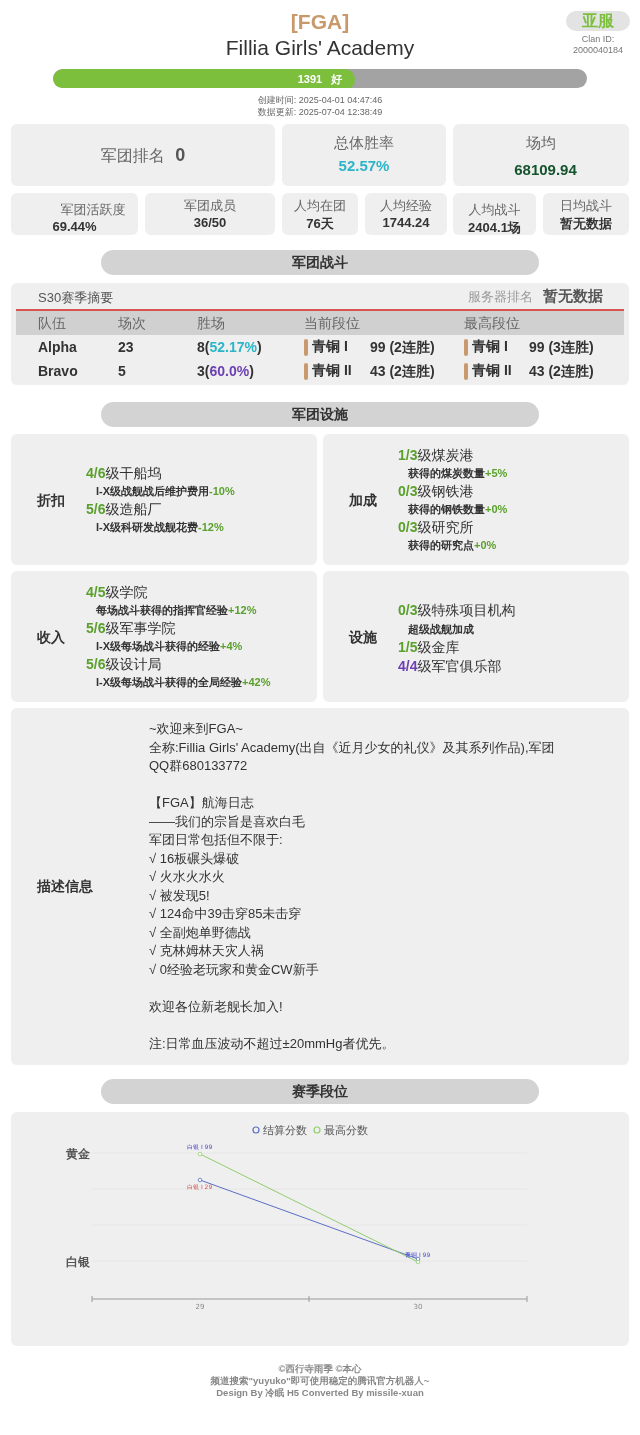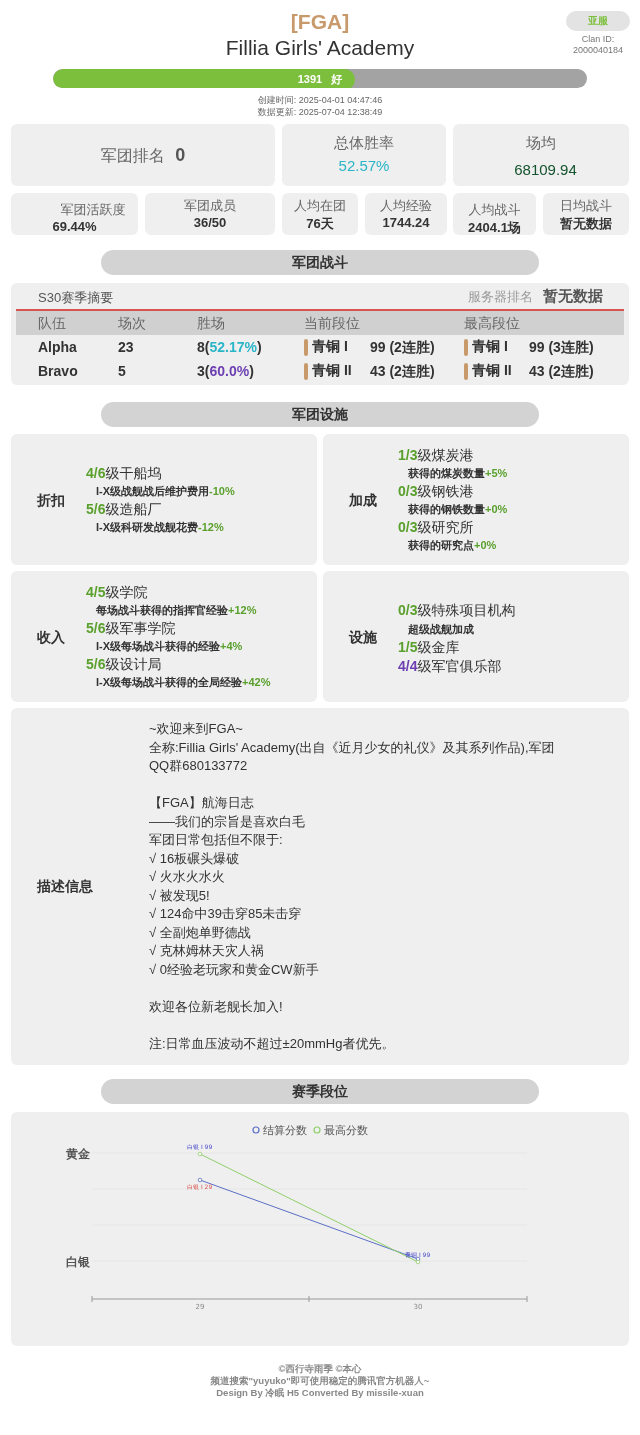--- a/index.html
+++ b/index.html
@@ -1,28 +1,28 @@
 <!DOCTYPE html>
 <html><head>
 <meta charset="utf-8">
 <style>
   * { box-sizing: border-box; margin: 0; padding: 0; }
   body { width: 640px; height: 1435px; background: #fff; font-family: "Liberation Sans", "DejaVu Sans", sans-serif; color: #333; position: relative; overflow: hidden; }
   .abs { position: absolute; }
   .header-tag { left: 0; width: 640px; top: 10px; text-align: center; font-size: 21px; font-weight: bold; color: #c8996b; }
   .header-name { left: 0; width: 640px; top: 36px; text-align: center; font-size: 21px; color: #333; }
-  .server-pill { left: 566px; top: 11px; width: 64px; height: 20px; border-radius: 10px; background: #e3e3e3; color: #7cbf3c; font-weight: bold; font-size: 10px; text-align: center; line-height: 20px; }
+  .server-pill { left: 566px; top: 11px; width: 64px; height: 20px; border-radius: 10px; background: #e3e3e3; color: #7cbf3c; font-weight: bold; font-size: 16px; text-align: center; line-height: 20px; }
   .clan-id { left: 560px; top: 34px; width: 76px; text-align: center; font-size: 9px; color: #777; line-height: 11px; }
   .bar { left: 53px; top: 69px; width: 534px; height: 19px; border-radius: 11px; background: #a3a3a3; overflow: hidden; }
   .bar-fill { position: absolute; left: 0; top: 0; height: 21px; width: 56.5%; background: #7cbf3c; border-radius: 11px; }
   .bar-text { position: absolute; left: 0; width: 100%; top: 0; line-height: 21px; text-align: center; color: #fff; font-weight: bold; font-size: 11px; }
   .times { left: 0; width: 640px; top: 94px; text-align: center; font-size: 9px; color: #666; line-height: 12px; }
   .card { position: absolute; background: #efefef; border-radius: 6px; }
   .stat-label { text-align: center; color: #666; font-size: 15px; }
-  .stat-val { text-align: center; font-weight: normal; font-size: 15px; }
+  .stat-val { text-align: center; font-weight: bold; font-size: 15px; }
   .small-label { text-align: center; color: #666; font-size: 13px; }
   .small-val { text-align: center; font-weight: bold; font-size: 13px; color: #333; }
   .section-pill { position: absolute; left: 101px; width: 438px; height: 25px; border-radius: 13px; background: #d3d3d3; text-align: center; line-height: 25px; font-weight: bold; font-size: 14px; color: #333; }
   .tbl-head { position: absolute; left: 16px; top: 311px; width: 608px; height: 24px; background: #d0d0d0; }
   .tbl-cell { position: absolute; font-size: 14px; }
   .rank-bar { display: inline-block; width: 4px; height: 17px; background: #c8996b; border-radius: 2px; vertical-align: middle; margin-right: 4px; }
   .fac-name { font-size: 14px; color: #333; }
   .fac-lvl { color: #5aa02c; font-weight: bold; }
   .fac-lvl-purple { color: #6c3fb3; font-weight: bold; }
   .fac-desc { font-size: 11px; font-weight: bold; color: #333; padding-left: 10px; }

